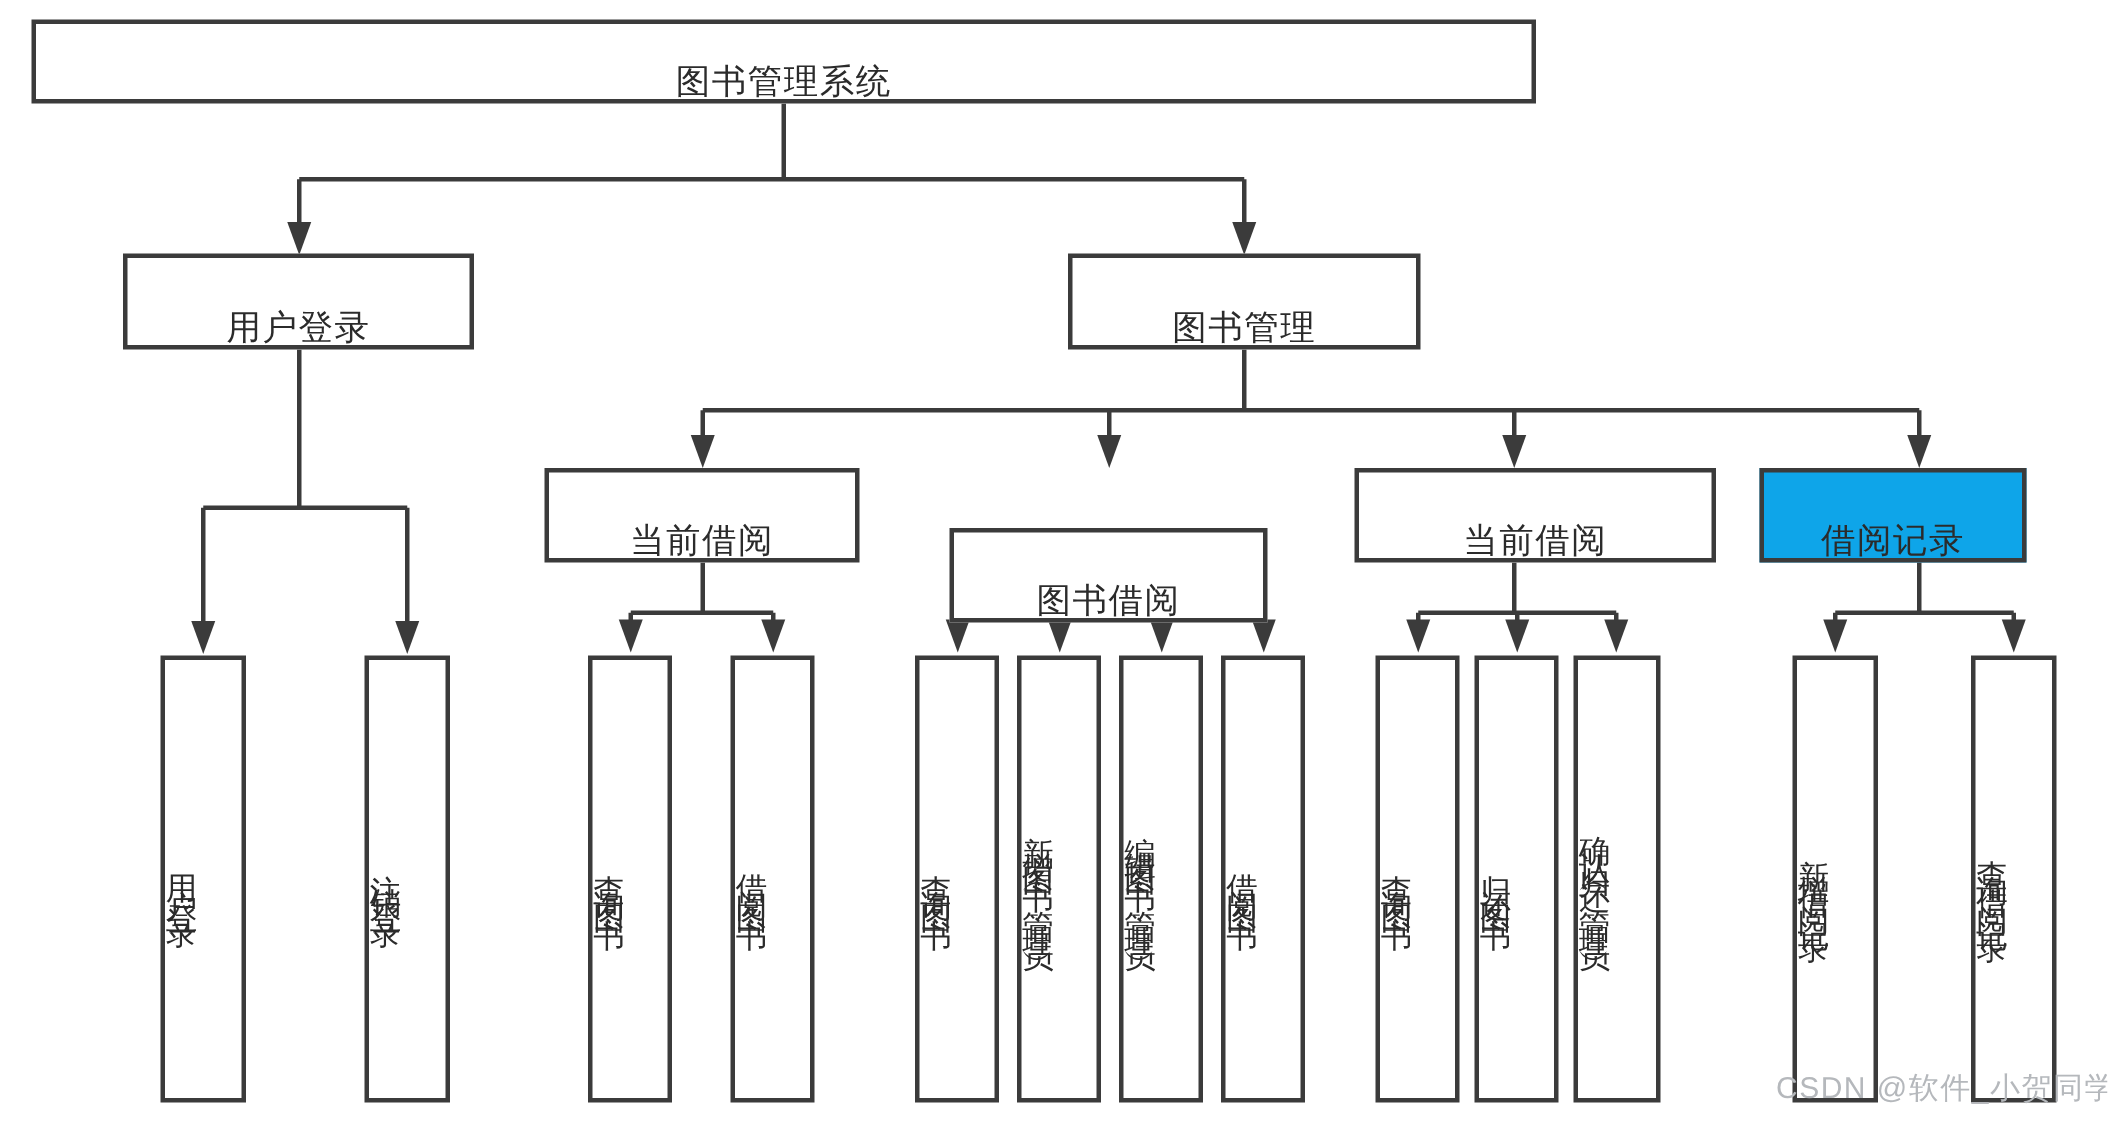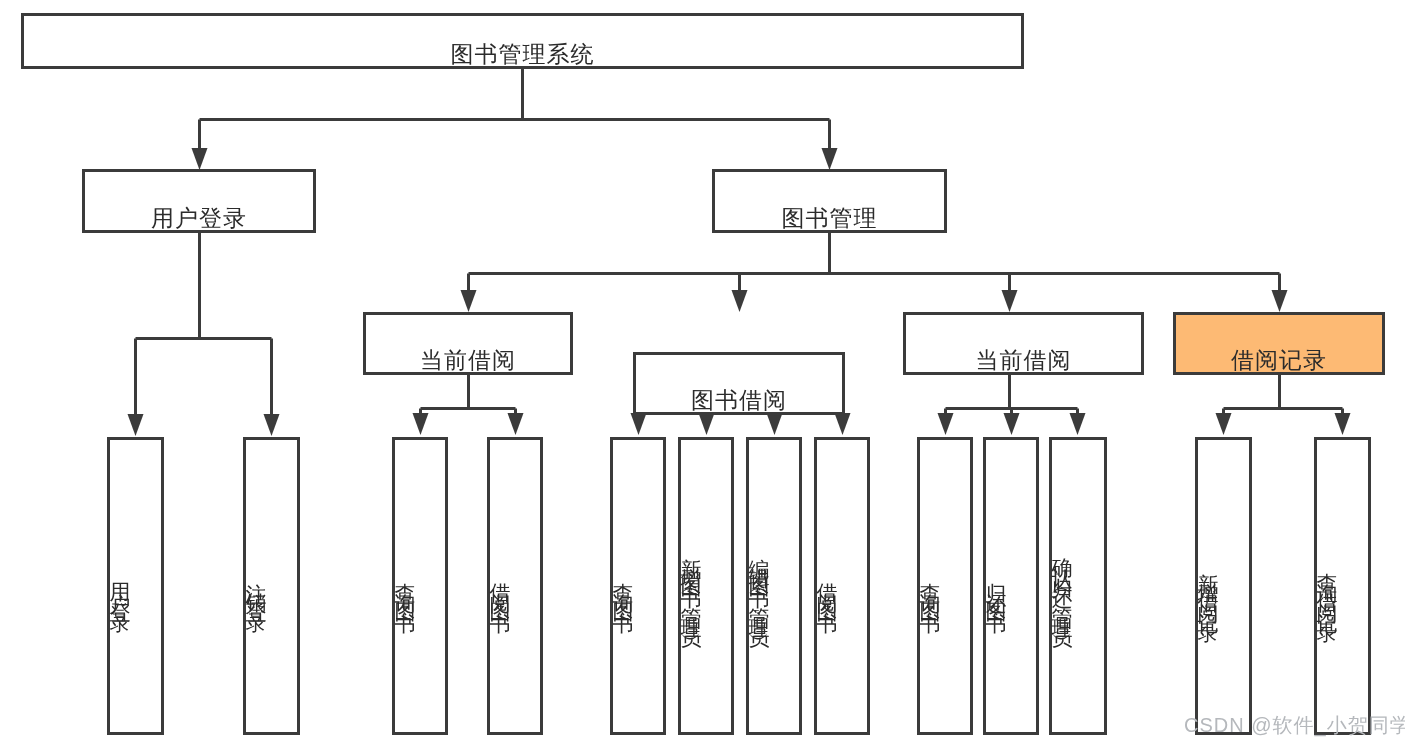--- a/index.html
+++ b/index.html
@@ -107,21 +107,21 @@
 
   <div class="box" style="left: 363px; top: 312px; width: 210px; height: 63px; border-color: rgb(59, 59, 59); background: rgb(255, 255, 255); color: rgb(43, 43, 43);">
     <span>当前借阅</span>
   </div>
   <div class="box" style="left: 633px; top: 312px; width: 212px; height: 63px; border-color: rgb(59, 59, 59); background: rgb(255, 255, 255); color: rgb(43, 43, 43); margin-top: 40px;">
     <span>图书借阅</span>
   </div>
   <div class="box" style="left: 903px; top: 312px; width: 241px; height: 63px; border-color: rgb(59, 59, 59); background: rgb(255, 255, 255); color: rgb(43, 43, 43);">
     <span>当前借阅</span>
   </div>
-  <div class="box" style="left: 1173px; top: 312px; width: 212px; height: 63px; border-color: rgb(59, 59, 59); background: #fdba74; color: rgb(43, 43, 43);">
+  <div class="box" style="left: 1173px; top: 312px; width: 178px; height: 63px; border-color: rgb(59, 59, 59); background: #0ea5e9; color: rgb(43, 43, 43);">
     <span>借阅记录</span>
   </div>
 
   <div class="box vbox" style="left: 107px; top: 437px; width: 57px; height: 298px; border-color: rgb(59, 59, 59); background: rgb(255, 255, 255); color: rgb(43, 43, 43);">
     <span>用户登录</span>
   </div>
   <div class="box vbox" style="left: 243px; top: 437px; width: 57px; height: 298px; border-color: rgb(59, 59, 59); background: rgb(255, 255, 255); color: rgb(43, 43, 43);">
     <span>注销登录</span>
   </div>
 

